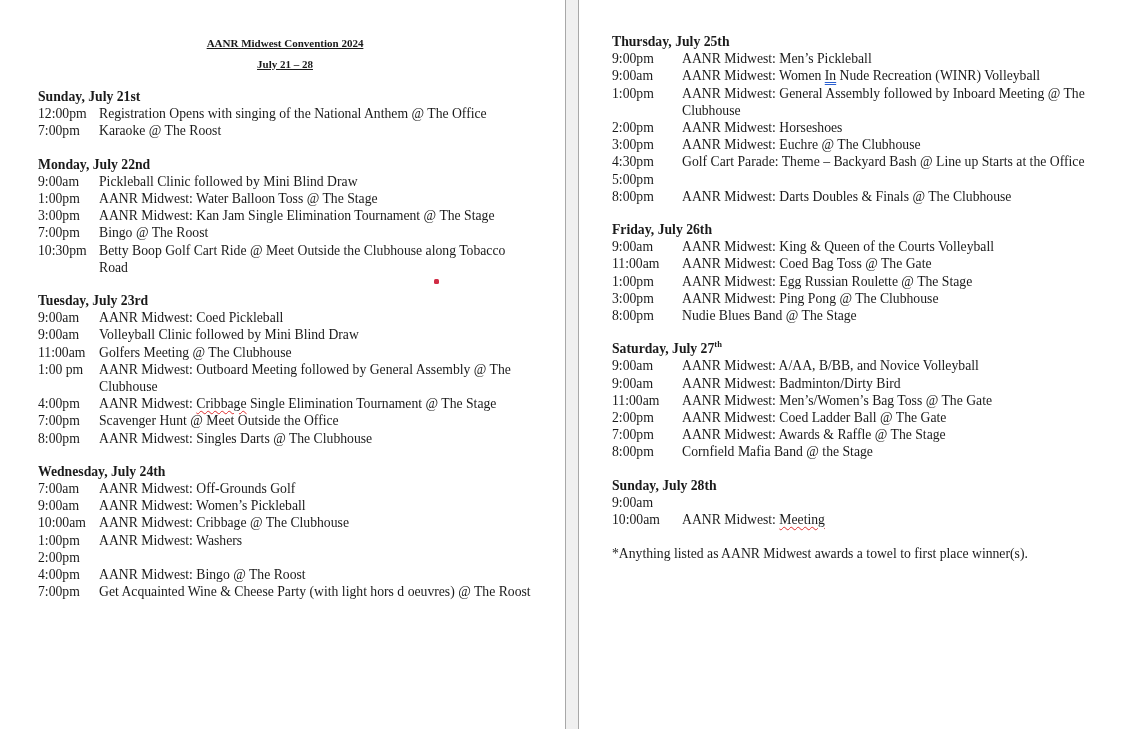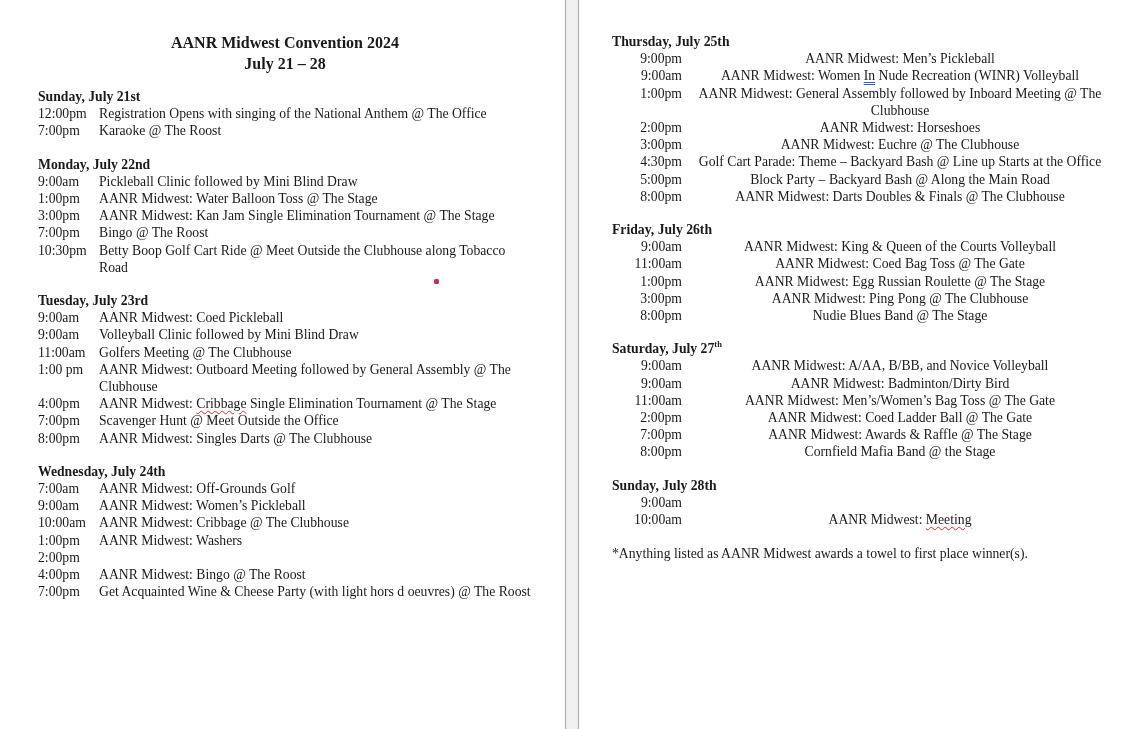--- a/index.html
+++ b/index.html
@@ -37,39 +37,40 @@
     border-left: 1px solid var(--divider-border, #a8a8a8);
     border-right: 1px solid var(--divider-border, #a8a8a8);
     box-sizing: border-box;
     flex: 0 0 14px;
   }
   .page-right {
     flex: 1;
     padding: 33px 0 0 33px;
   }
   .doc-title {
-    font-size: 16px;
+    font-size: 11px;
     line-height: 20.5px;
     font-weight: bold;
     text-align: center;
     margin: 0 0 14px 0;
+    text-decoration: underline;
   }
   .day-section { margin: 0; }
   .day-section + .day-section { margin-top: 16px; }
   .day-header {
     font-weight: bold;
     font-size: 13.7px;
     line-height: 17.2px;
     margin: 0;
   }
   .event-row { display: flex; align-items: flex-start; }
   .event-time { flex: 0 0 61px; }
-  .page-right .event-time { flex: 0 0 70px; text-align: right; }
+  .page-right .event-time { flex: 0 0 70px; }
   .event-desc { width: 433px; }
-  .page-right .event-desc { width: 436px; text-align: center; }
+  .page-right .event-desc { width: 436px; }
   .footnote { margin: 17.2px 0 0 0; }
   sup {
     font-size: 0.62em;
     line-height: 0;
     vertical-align: super;
   }
   .mark-spell {
     text-decoration-line: underline;
     text-decoration-style: wavy;
     text-decoration-color: var(--spell, #dd2b2b);
@@ -224,21 +225,20 @@
           <div class="event-row">
             <span class="event-time">3:00pm</span>
             <span class="event-desc"><span>AANR Midwest: Euchre @ The Clubhouse</span></span>
           </div>
           <div class="event-row">
             <span class="event-time">4:30pm</span>
             <span class="event-desc"><span>Golf Cart Parade: Theme – Backyard Bash @ Line up Starts at the Office</span></span>
           </div>
           <div class="event-row">
             <span class="event-time">5:00pm</span>
-            <span class="event-desc"><span>Block Party – Backyard Bash @ Along the Main Road</span></span>
           </div>
           <div class="event-row">
             <span class="event-time">8:00pm</span>
             <span class="event-desc"><span>AANR Midwest: Darts Doubles &amp; Finals @ The Clubhouse</span></span>
           </div>
         </section>
         <section class="day-section">
           <h2 class="day-header"><span>Friday, July 26th</span></h2>
           <div class="event-row">
             <span class="event-time">9:00am</span>

